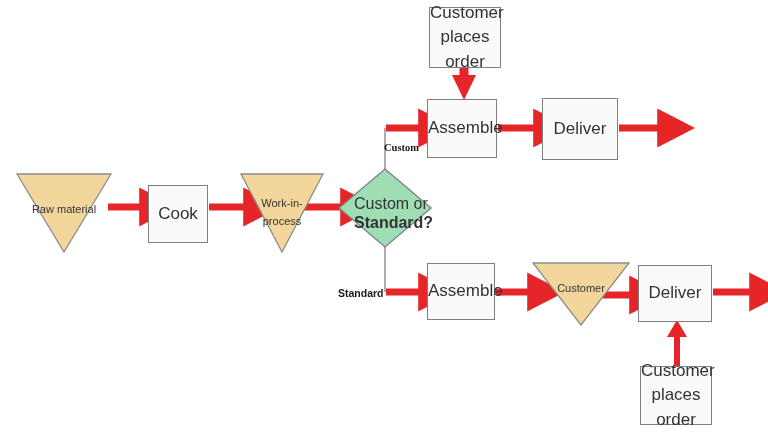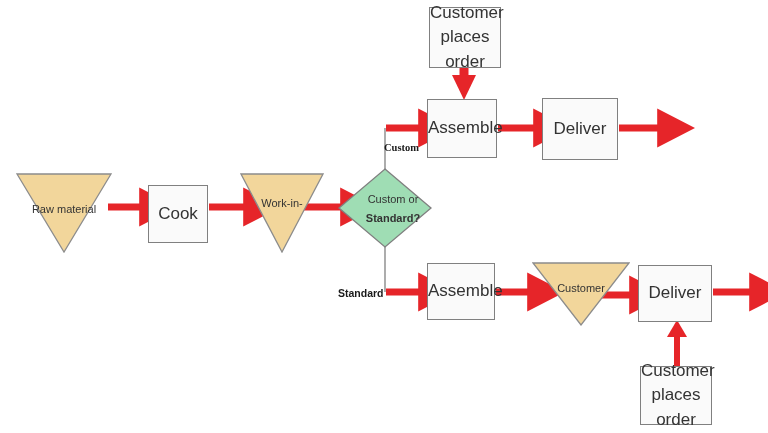--- a/index.html
+++ b/index.html
@@ -43,25 +43,25 @@
     color: #333333;
     font-size: 11px;
     line-height: 1.7;
     pointer-events: none;
   }
   
   .diamond-wrap { position: absolute; }
   .diamond-wrap svg { position: absolute; left: 0; top: 0; }
   .diamond-label {
     position: absolute;
-    left: 8px;
+    left: 16px;
     width: 100%;
-    text-align: center;
+    text-align: left;
     color: #333333;
-    font-size: 11px;
+    font-size: 16px;
     line-height: 1.75;
     pointer-events: none;
   }
   
   .branch-label {
     position: absolute;
     font-size: 10.5px;
     font-weight: bold;
     color: #1a1a1a;
     white-space: nowrap;
@@ -154,20 +154,21 @@
 
   <div class="node box" style="left:148px; top:177px; width:60px; height:58px;margin-top:8px;">
     <span class="lbl">Cook</span>
   </div>
 
   <div class="tri-wrap" style="left:240px; top:173px; width:84px; height:80px;">
     <svg width="84" height="80" viewBox="0 0 84 80">
       <polygon points="1,1 83,1 42,79" fill="#F2D69B" stroke="#8C8C8C" stroke-width="1.3"></polygon>
     </svg>
     <div class="tri-label" style="top:21px;">Work-in-</div>
+    <div class="tri-label" style="top:39px;">process</div>
   </div>
 
   <div class="diamond-wrap" style="left:338px; top:168px; width:94px; height:80px;">
     <svg width="94" height="80" viewBox="0 0 94 80">
       <polygon points="47,1 93,40 47,79 1,40" fill="#9FDDB4" stroke="#7F7F7F" stroke-width="1.3"></polygon>
     </svg>
     <div class="diamond-label" style="top:22px;">Custom  or</div>
     <div class="diamond-label" style="top:41px;font-weight:bold;">Standard?</div>
   </div>
 

